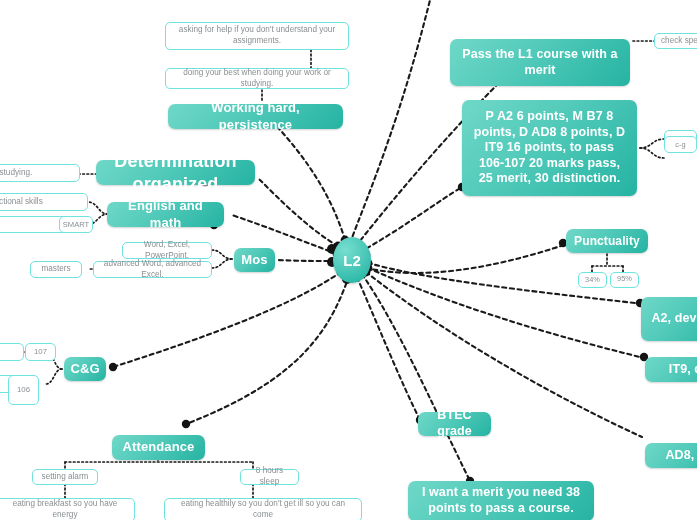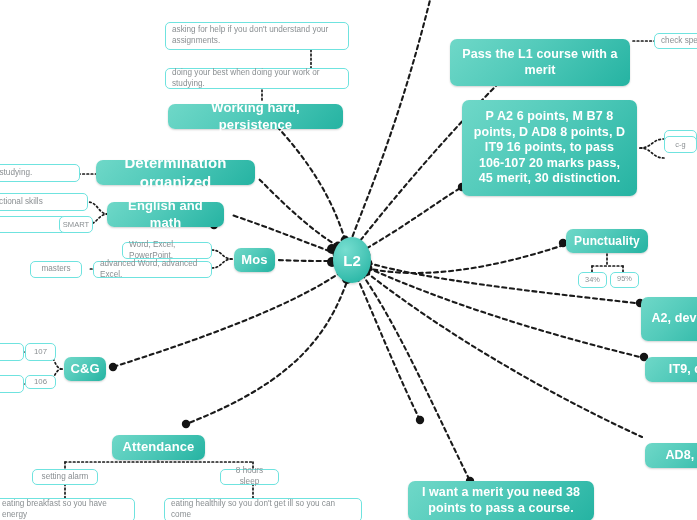--- a/index.html
+++ b/index.html
@@ -28,21 +28,21 @@
     box-shadow:0 1px 2px rgba(0,0,0,0.18);
     letter-spacing:.1px;
   }
 
   .leaf{
     background:#ffffff;
     color:#8a8f92;
     border:1.3px solid #6fe3df;
     border-radius:5px;
     display:flex;align-items:center;
-    text-align:left;
+    text-align:center;
     line-height:1.3;
     padding:3px 6px;
     font-size:8.2px;
     box-sizing:border-box;
   }
   .leaf.ctr{justify-content:center;text-align:center;}
 
   .central{
     border-radius:50%;
     background:radial-gradient(circle at 33% 28%,#76ded0 0%,#4fc9ba 45%,#1aaf9e 100%);
@@ -160,21 +160,21 @@
 
   <div class="node main" style="left:450px;top:20px;width:180px;height:47px;font-size:12.5px;margin-top:19px;">
     <span>Pass the L1 course with a merit</span>
   </div>
 
   <div class="node leaf" style="left:654px;top:33px;width:60px;height:16px;">
     <span>check specif</span>
   </div>
 
   <div class="node main" style="left:462px;top:100px;width:175px;height:96px;font-size:12.5px;">
-    <span>P A2 6 points, M B7 8 points, D AD8 8 points, D IT9 16 points,  to pass 106-107 20 marks pass, 45 merit, 30 distinction.</span>
+    <span>P A2 6 points, M B7 8 points, D AD8 8 points, D IT9 16 points,  to pass 106-107 20 marks pass, 25 merit, 30 distinction.</span>
   </div>
 
   <div class="node leaf ctr" style="left:664px;top:130px;width:33px;height:17px;font-size:7.4px;">
     <span>BTEC</span>
   </div>
 
   <div class="node leaf ctr" style="left:664px;top:136px;width:33px;height:17px;font-size:7.4px;">
     <span>c-g</span>
   </div>
 
@@ -187,21 +187,21 @@
   </div>
 
   <div class="node main" style="left:168px;top:104px;width:175px;height:25px;font-size:13px;">
     <span>Working hard, persistence</span>
   </div>
 
   <div class="node leaf" style="left:-48px;top:164px;width:128px;height:18px;">
     <span>do work or studying.</span>
   </div>
 
-  <div class="node main" style="left:96px;top:160px;width:159px;height:25px;font-size:15px;">
+  <div class="node main" style="left:96px;top:160px;width:159px;height:25px;font-size:18px;">
     <span>Determination organized</span>
   </div>
 
   <div class="node leaf" style="left:-50px;top:193px;width:138px;height:18px;">
     <span>, math's functional skills</span>
   </div>
 
   <div class="node leaf" style="left:-50px;top:216px;width:124px;height:17px;">
     
   </div>
@@ -255,46 +255,49 @@
   </div>
 
   <div class="node leaf ctr" style="left:-22px;top:343px;width:46px;height:18px;"></div>
 
   <div class="node leaf ctr" style="left:-22px;top:375px;width:46px;height:18px;"></div>
 
   <div class="node leaf ctr" style="left:25px;top:343px;width:31px;height:18px;font-size:7.8px;">
     <span>107</span>
   </div>
 
-  <div class="node leaf ctr" style="left:25px;top:375px;width:31px;height:14px;font-size:7.8px;">
+  <div class="node leaf ctr" style="left:8px;top:375px;width:31px;height:30px;font-size:7.8px;">
     <span>106</span>
   </div>
 
   <div class="node main" style="left:64px;top:357px;width:42px;height:24px;font-size:13px;">
     <span>C&amp;G</span>
   </div>
 
   <div class="node main" style="left:112px;top:435px;width:93px;height:25px;font-size:13px;">
     <span>Attendance</span>
   </div>
 
   <div class="node leaf ctr" style="left:32px;top:469px;width:66px;height:16px;">
     <span>setting  alarm</span>
   </div>
 
-  <div class="node leaf ctr" style="left:220px;top:469px;width:59px;height:16px;">
+  <div class="node leaf ctr" style="left:240px;top:469px;width:59px;height:16px;">
     <span>8 hours sleep</span>
   </div>
 
   <div class="node leaf" style="left:-5px;top:498px;width:140px;height:24px;">
     <span>eating breakfast so you have energy</span>
   </div>
 
   <div class="node leaf" style="left:164px;top:498px;width:198px;height:24px;">
     <span>eating healthily so you don't get ill so you can come</span>
   </div>
 
+  <div class="node main" style="left:418px;top:412px;width:73px;height:24px;font-size:12.5px;">
+    <span>BTEC grade</span>
+  </div>
 
   <div class="node main" style="left:388px;top:481px;width:186px;height:40px;font-size:12.5px;margin-left:20px;">
     <span>I want a merit you need 38 points to pass a course.</span>
   </div>
 
 </div>
 
 </body></html>

